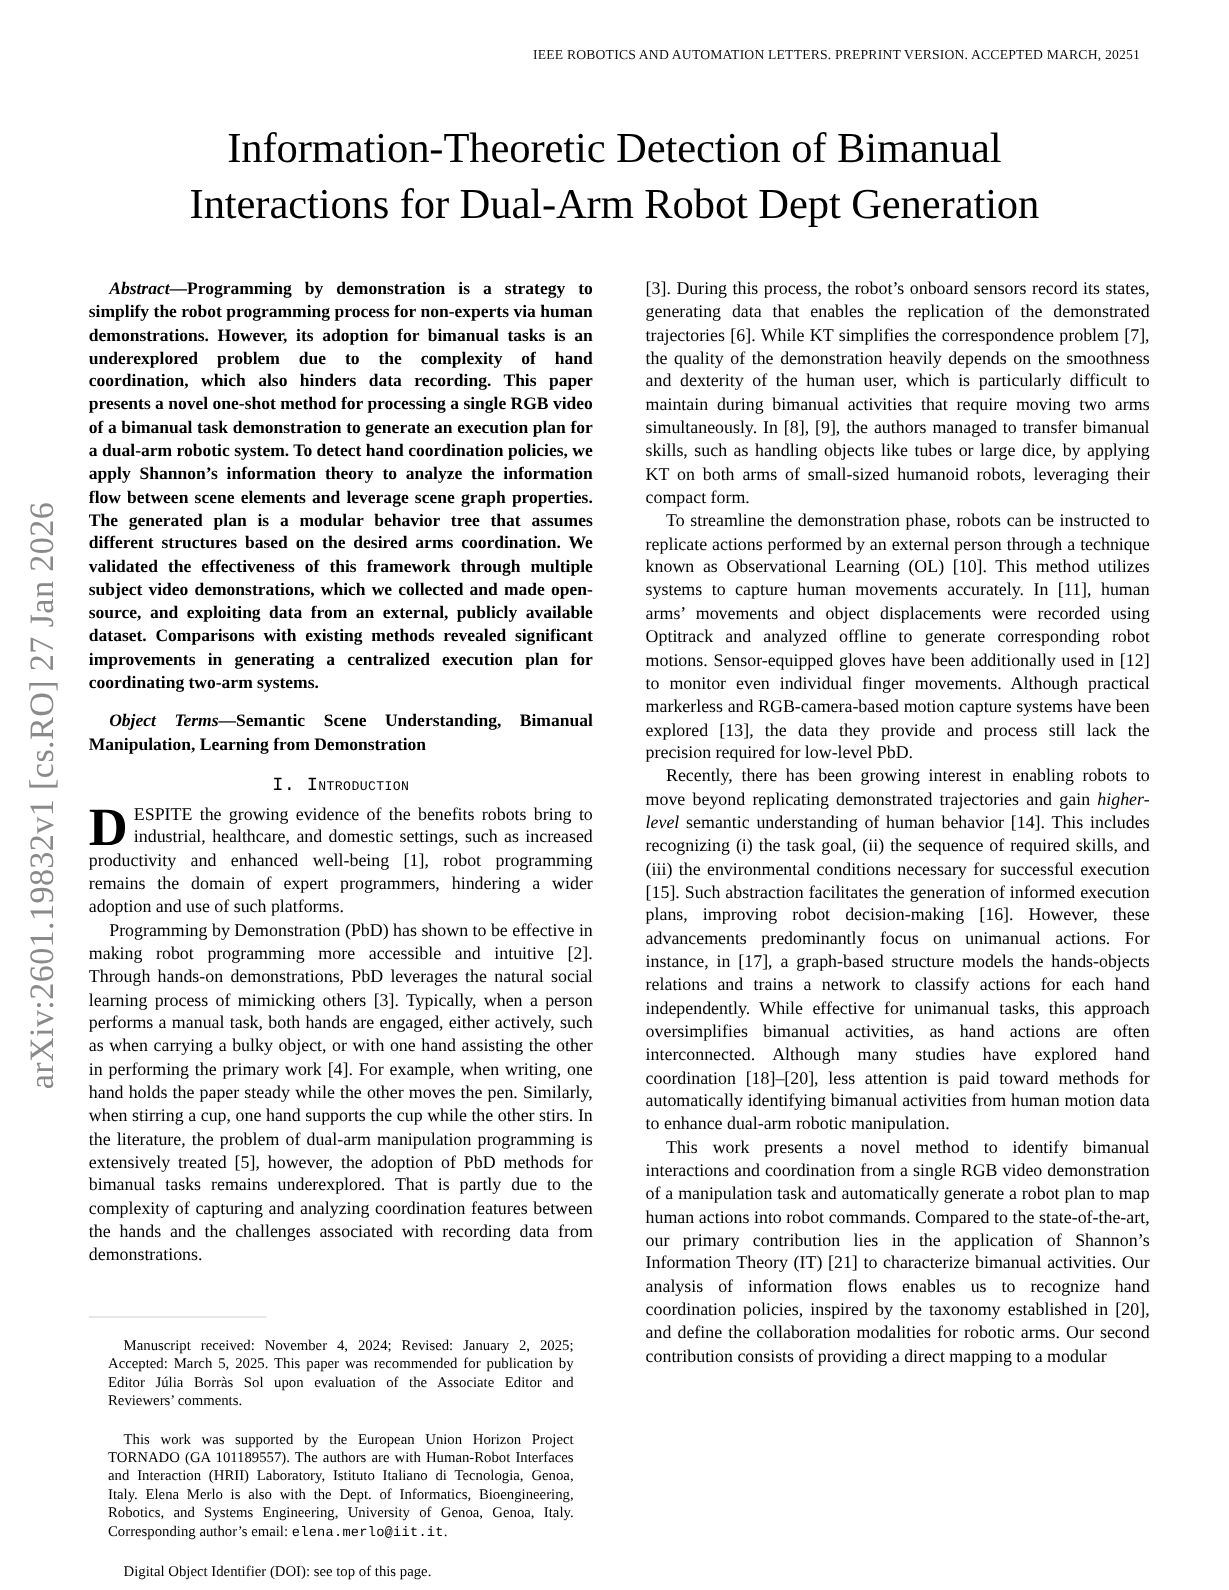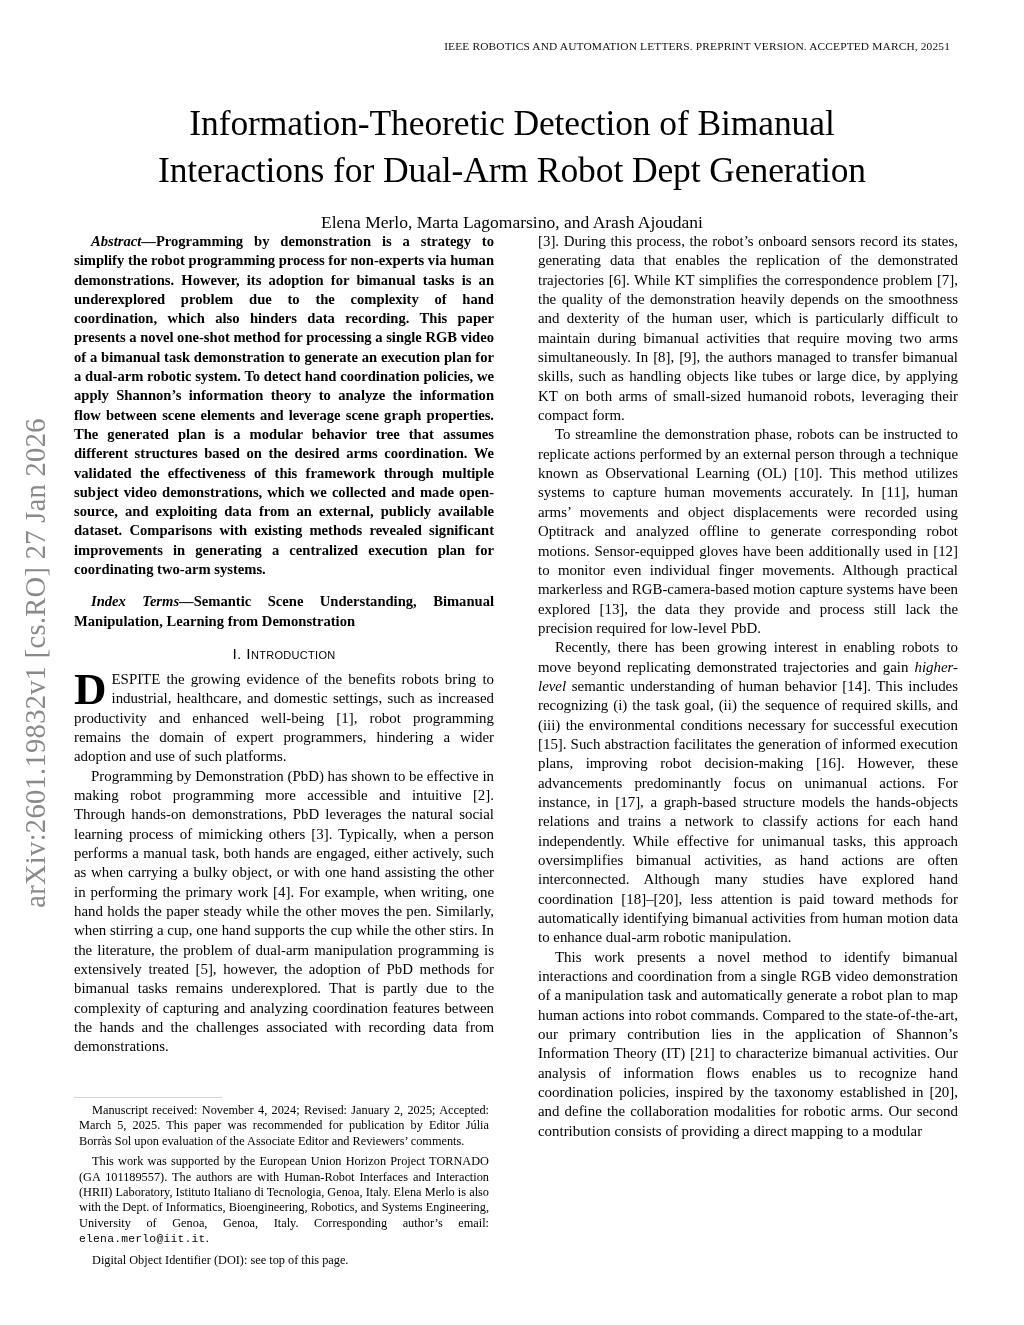--- a/index.html
+++ b/index.html
@@ -133,21 +133,21 @@
     font-size: 14.6px;
     line-height: 19.3px;
     font-weight: bold;
     text-align: justify;
     text-indent: 17px;
     hyphens: auto;
   }
 
   h2.section-head {
     margin: 14px 0 7px 0;
-    font-family: Liberation Sans, sans-serif;
+    font-family: Liberation Mono, monospace;
     font-size: 15.5px;
     font-weight: normal;
     font-variant: small-caps;
     text-align: center;
     letter-spacing: 0.3px;
   }
 
   
   p.dropcap-para {
     margin: 0;
@@ -174,21 +174,21 @@
     top: 1097px;
     width: 420px;
   }
   #footnote .fn-rule {
     width: 148px;
     height: 1px;
     background: #d8d8d8;
     margin: 0 0 4px 0;
   }
   p.footnote {
-    margin: 5px;
+    margin: 16px;
     font-family: "Liberation Serif", "DejaVu Serif", serif;
     font-size: 12.3px;
     line-height: 15.4px;
     text-align: justify;
     text-indent: 13px;
     hyphens: auto;
   }
   .mono {
     font-family: "Liberation Mono", "DejaVu Sans Mono", monospace;
     font-size: 11.4px;
@@ -208,33 +208,32 @@
   <div id="running-head">
     <span>IEEE ROBOTICS AND AUTOMATION LETTERS. PREPRINT VERSION. ACCEPTED MARCH, 2025</span>
     <span class="page-no">1</span>
   </div>
 
   <div id="title-block">
     <h1 class="paper-title">
       <span>Information-Theoretic Detection of Bimanual</span><br>
       <span>Interactions for Dual-Arm Robot Dept Generation</span>
     </h1>
-    <div class="authors">Elena Merlo, Marta Lagomarsino, and Arash Ajoudani</div>
   </div>
 
   <div id="columns">
 
     <div class="col col-left">
 
       <p class="abstract">
         <span class="lead">Abstract</span><span>—</span><span>Programming by demonstration is a strategy to simplify the robot programming process for non-experts via human demonstrations. However, its adoption for bimanual tasks is an underexplored problem due to the complexity of hand coordination, which also hinders data recording. This paper presents a novel one-shot method for processing a single RGB video of a bimanual task demonstration to generate an execution plan for a dual-arm robotic system. To detect hand coordination policies, we apply Shannon’s information theory to analyze the information flow between scene elements and leverage scene graph properties. The generated plan is a modular behavior tree that assumes different structures based on the desired arms coordination. We validated the effectiveness of this framework through multiple subject video demonstrations, which we collected and made open-source, and exploiting data from an external, publicly available dataset. Comparisons with existing methods revealed significant improvements in generating a centralized execution plan for coordinating two-arm systems.</span>
       </p>
 
       <p class="indexterms">
-        <span class="lead">Index Terms</span><span>—</span><span>Semantic Scene Understanding, Bimanual Manipulation, Learning from Demonstration</span>
+        <span class="lead">Object Terms</span><span>—</span><span>Semantic Scene Understanding, Bimanual Manipulation, Learning from Demonstration</span>
       </p>
 
       <h2 class="section-head">I.  Introduction</h2>
 
       <p class="dropcap-para">
         <span class="dropcap">D</span><span>ESPITE the growing evidence of the benefits robots bring to industrial, healthcare, and domestic settings, such as increased productivity and enhanced well-being [1], robot programming remains the domain of expert programmers, hindering a wider adoption and use of such platforms.</span>
       </p>
 
       <p class="body">Programming by Demonstration (PbD) has shown to be effective in making robot programming more accessible and intuitive [2]. Through hands-on demonstrations, PbD leverages the natural social learning process of mimicking others [3]. Typically, when a person performs a manual task, both hands are engaged, either actively, such as when carrying a bulky object, or with one hand assisting the other in performing the primary work [4]. For example, when writing, one hand holds the paper steady while the other moves the pen. Similarly, when stirring a cup, one hand supports the cup while the other stirs. In the literature, the problem of dual-arm manipulation programming is extensively treated [5], however, the adoption of PbD methods for bimanual tasks remains underexplored. That is partly due to the complexity of capturing and analyzing coordination features between the hands and the challenges associated with recording data from demonstrations.</p>
 

